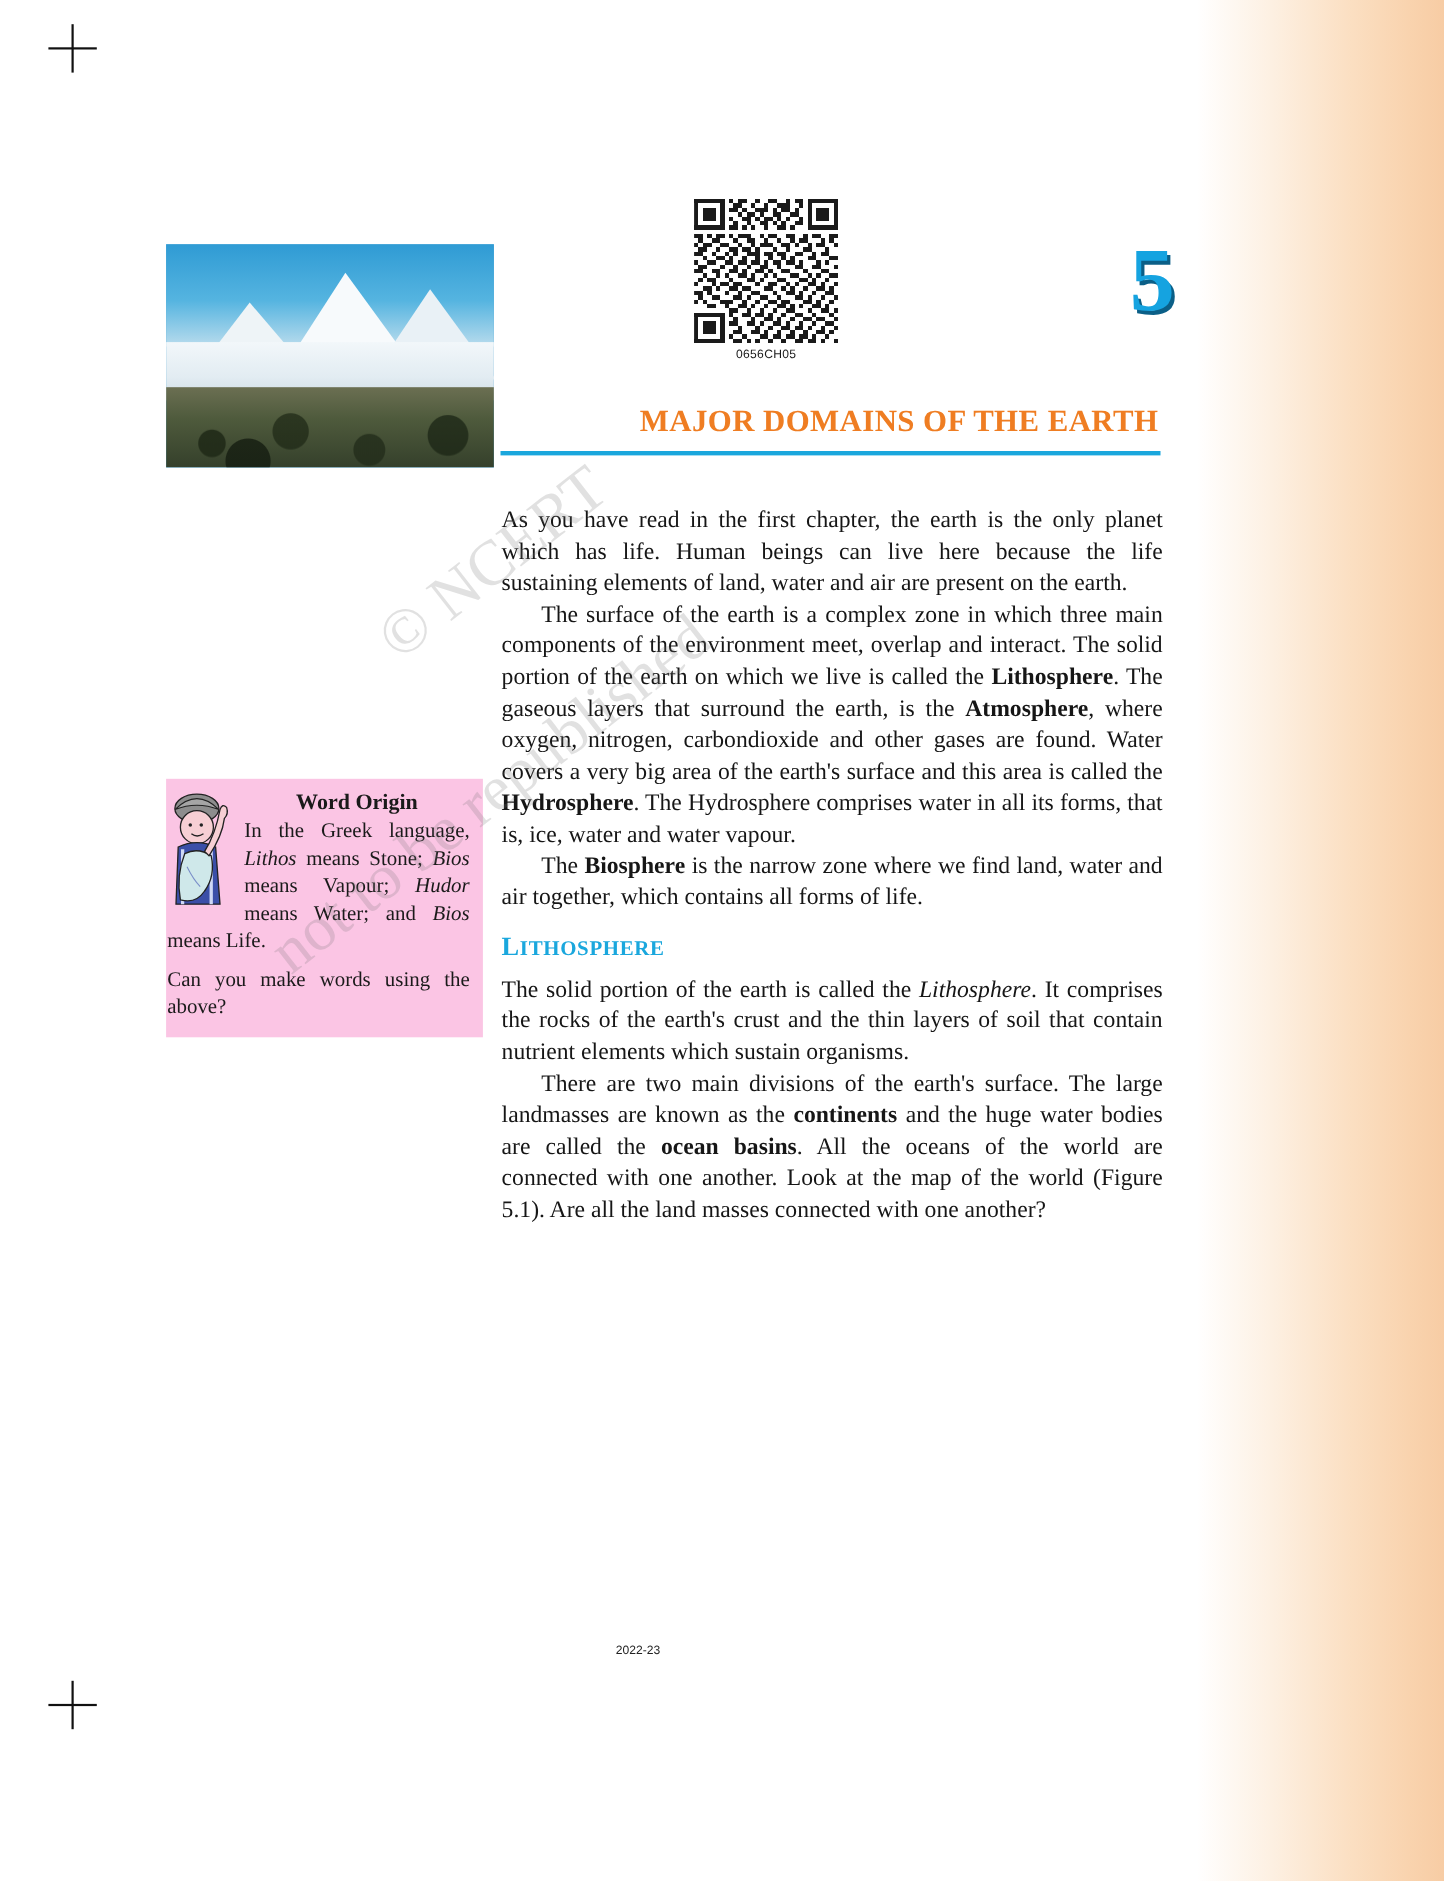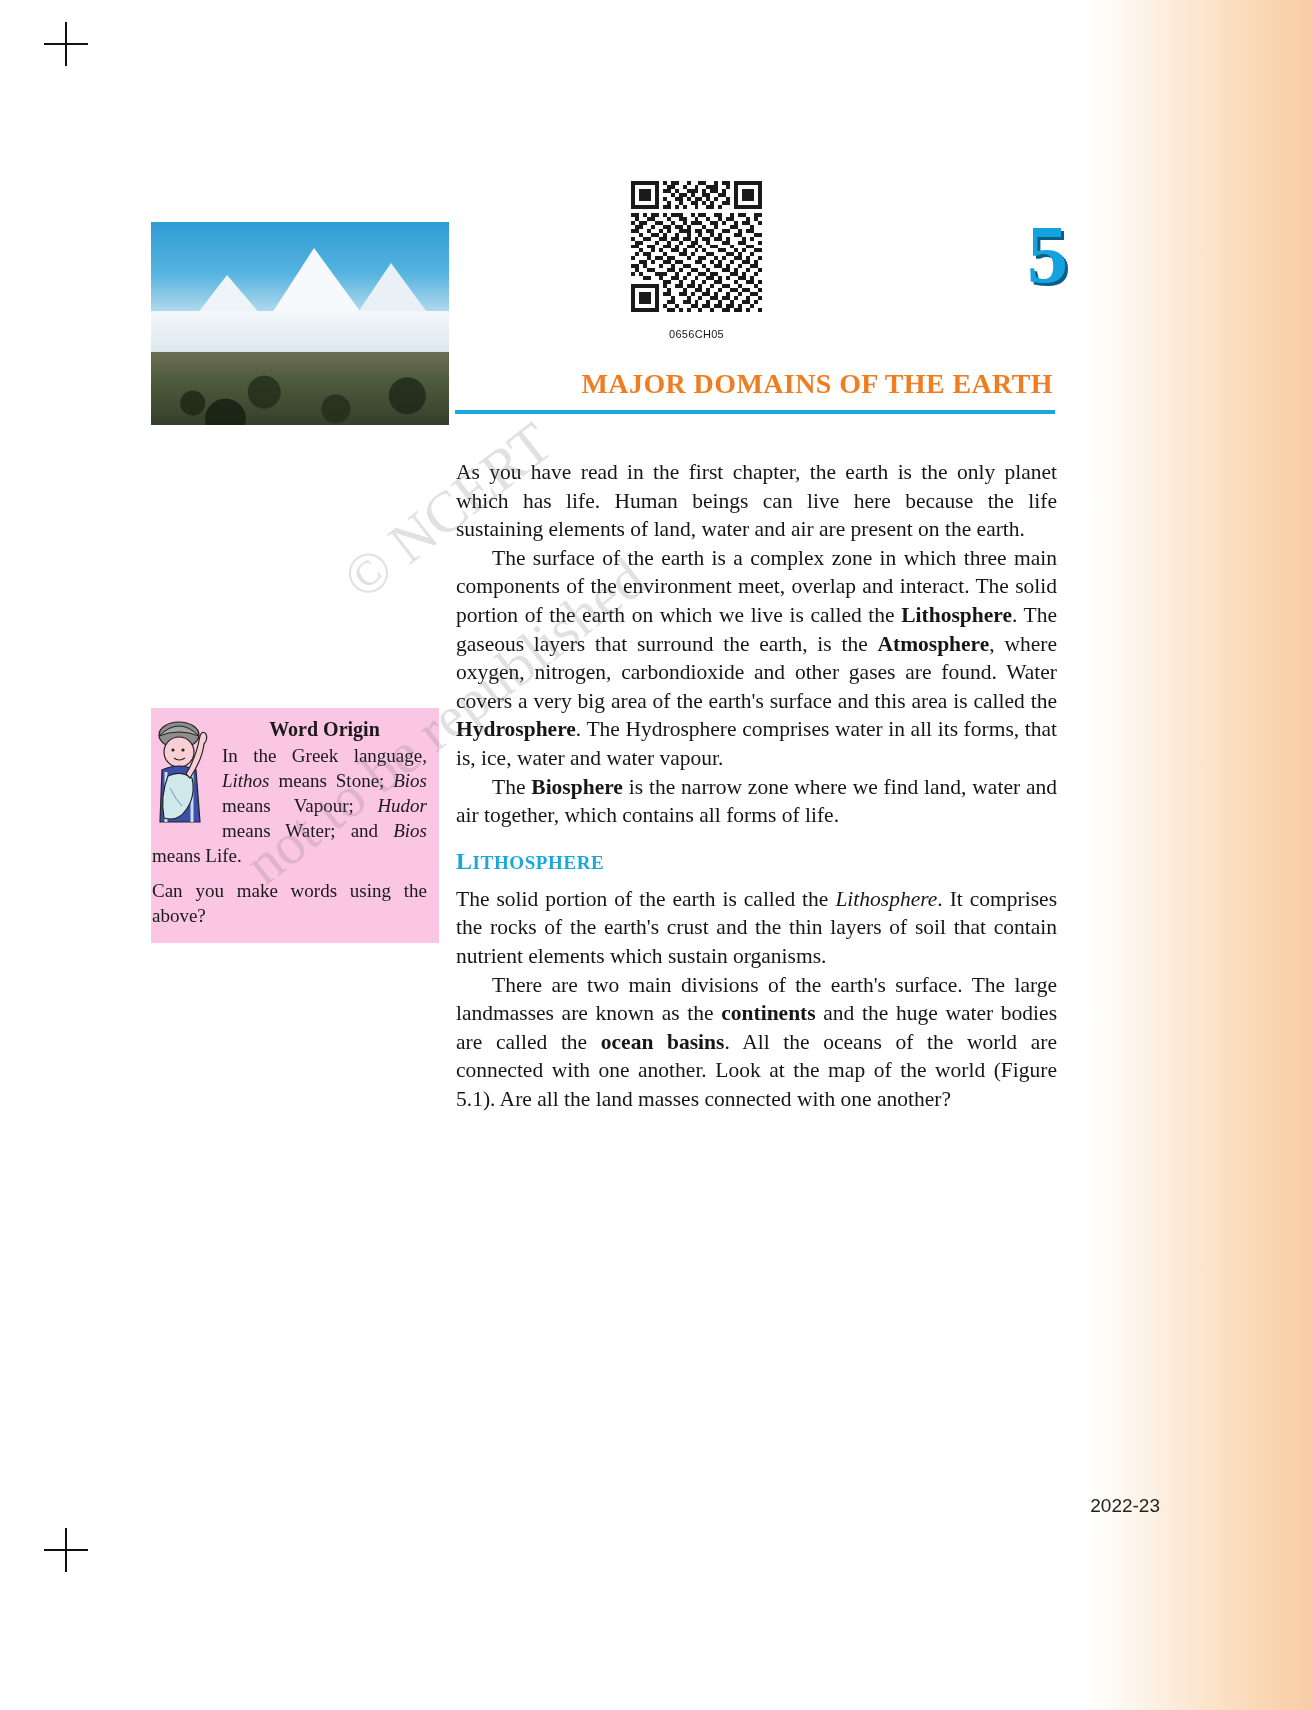--- a/index.html
+++ b/index.html
@@ -45,21 +45,21 @@
     background:
       radial-gradient(circle at 14% 70%, rgba(30,40,22,.85) 0 12px, transparent 13px),
       radial-gradient(circle at 38% 55%, rgba(28,38,20,.7) 0 16px, transparent 17px),
       radial-gradient(circle at 62% 78%, rgba(34,44,26,.8) 0 14px, transparent 15px),
       radial-gradient(circle at 86% 60%, rgba(26,36,20,.75) 0 18px, transparent 19px),
       radial-gradient(circle at 25% 92%, rgba(20,28,16,.8) 0 20px, transparent 21px);}
 
   
   .qr-wrap{position:absolute;left:631px;top:181px;z-index:2;text-align:center;}
   .qr{width:131px;height:131px;display:block;}
-  .qr-label{font-family:"Liberation Sans", sans-serif;font-size:11px;color:#1a1a1a;margin-top:16px;letter-spacing:.3px;}
+  .qr-label{font-family:"Liberation Sans", sans-serif;font-size:11px;color:#1a1a1a;margin-top:4px;letter-spacing:.3px;}
 
   
   .chap-num{
     position:absolute;right:245px;top:214px;z-index:3;
     font-family:"Liberation Serif", serif;font-weight:bold;font-size:82px;
     color:#15a3e0;line-height:1;
     text-shadow:3px 3px 0 #0b5f87;
   }
 
   
@@ -113,22 +113,22 @@
     color:rgba(120,120,120,0.22);
     font-family:"Liberation Serif", serif;
     font-size:58px;white-space:nowrap;
     transform:rotate(-38deg);transform-origin:left top;
   }
   .wm1{left:330px;top:560px;}
   .wm2{left:232px;top:845px;}
 
   
   .footer{
-    position:absolute;left:0;top:1495px;width:1160px;text-align:right;
-    font-family:"Liberation Sans", sans-serif;font-size:19px;color:#222;z-index:3;
+    position:absolute;left:0;top:1495px;width:1160px;text-align:center;
+    font-family:"Liberation Sans", sans-serif;font-size:11px;color:#222;z-index:3;
   }
 </style>
 </head>
 <body>
 
 <div class="page">
 
   <div class="edge-gradient"></div>
 
   <div class="crop crop-tl">

